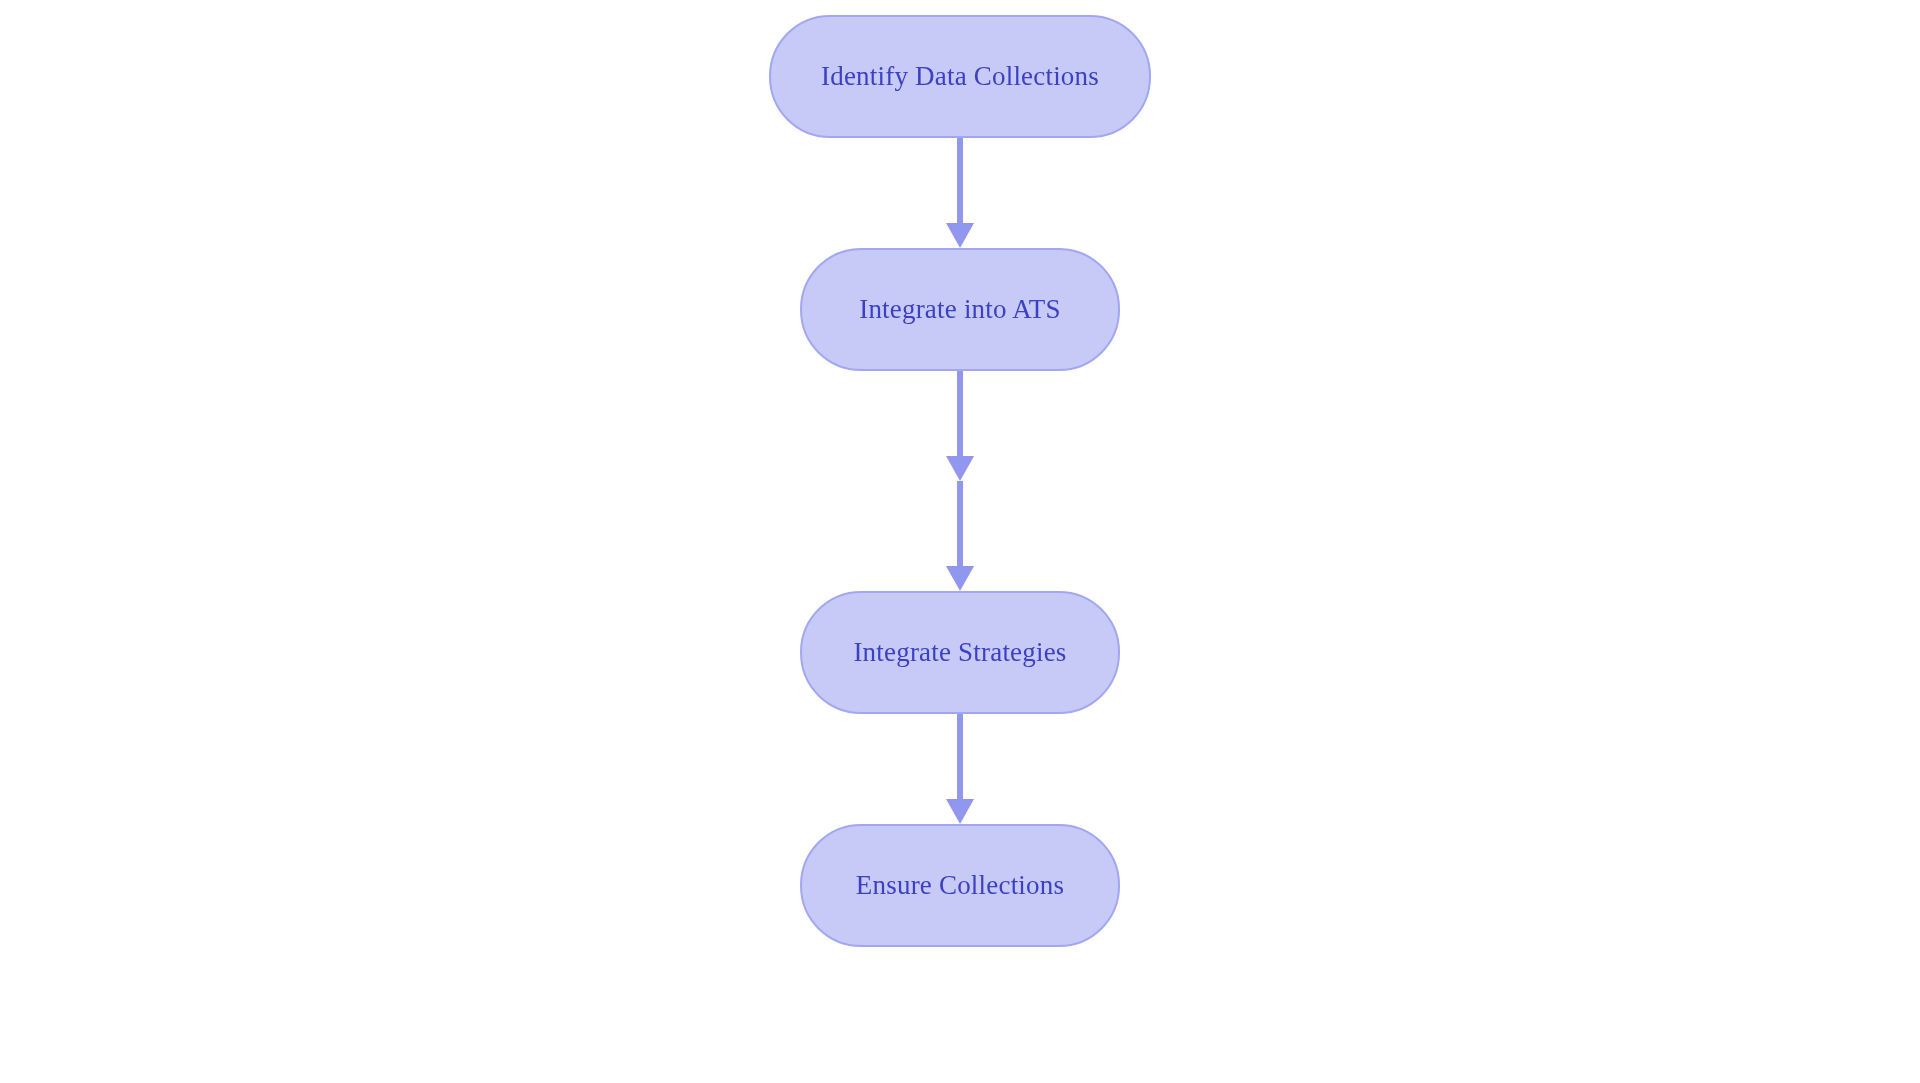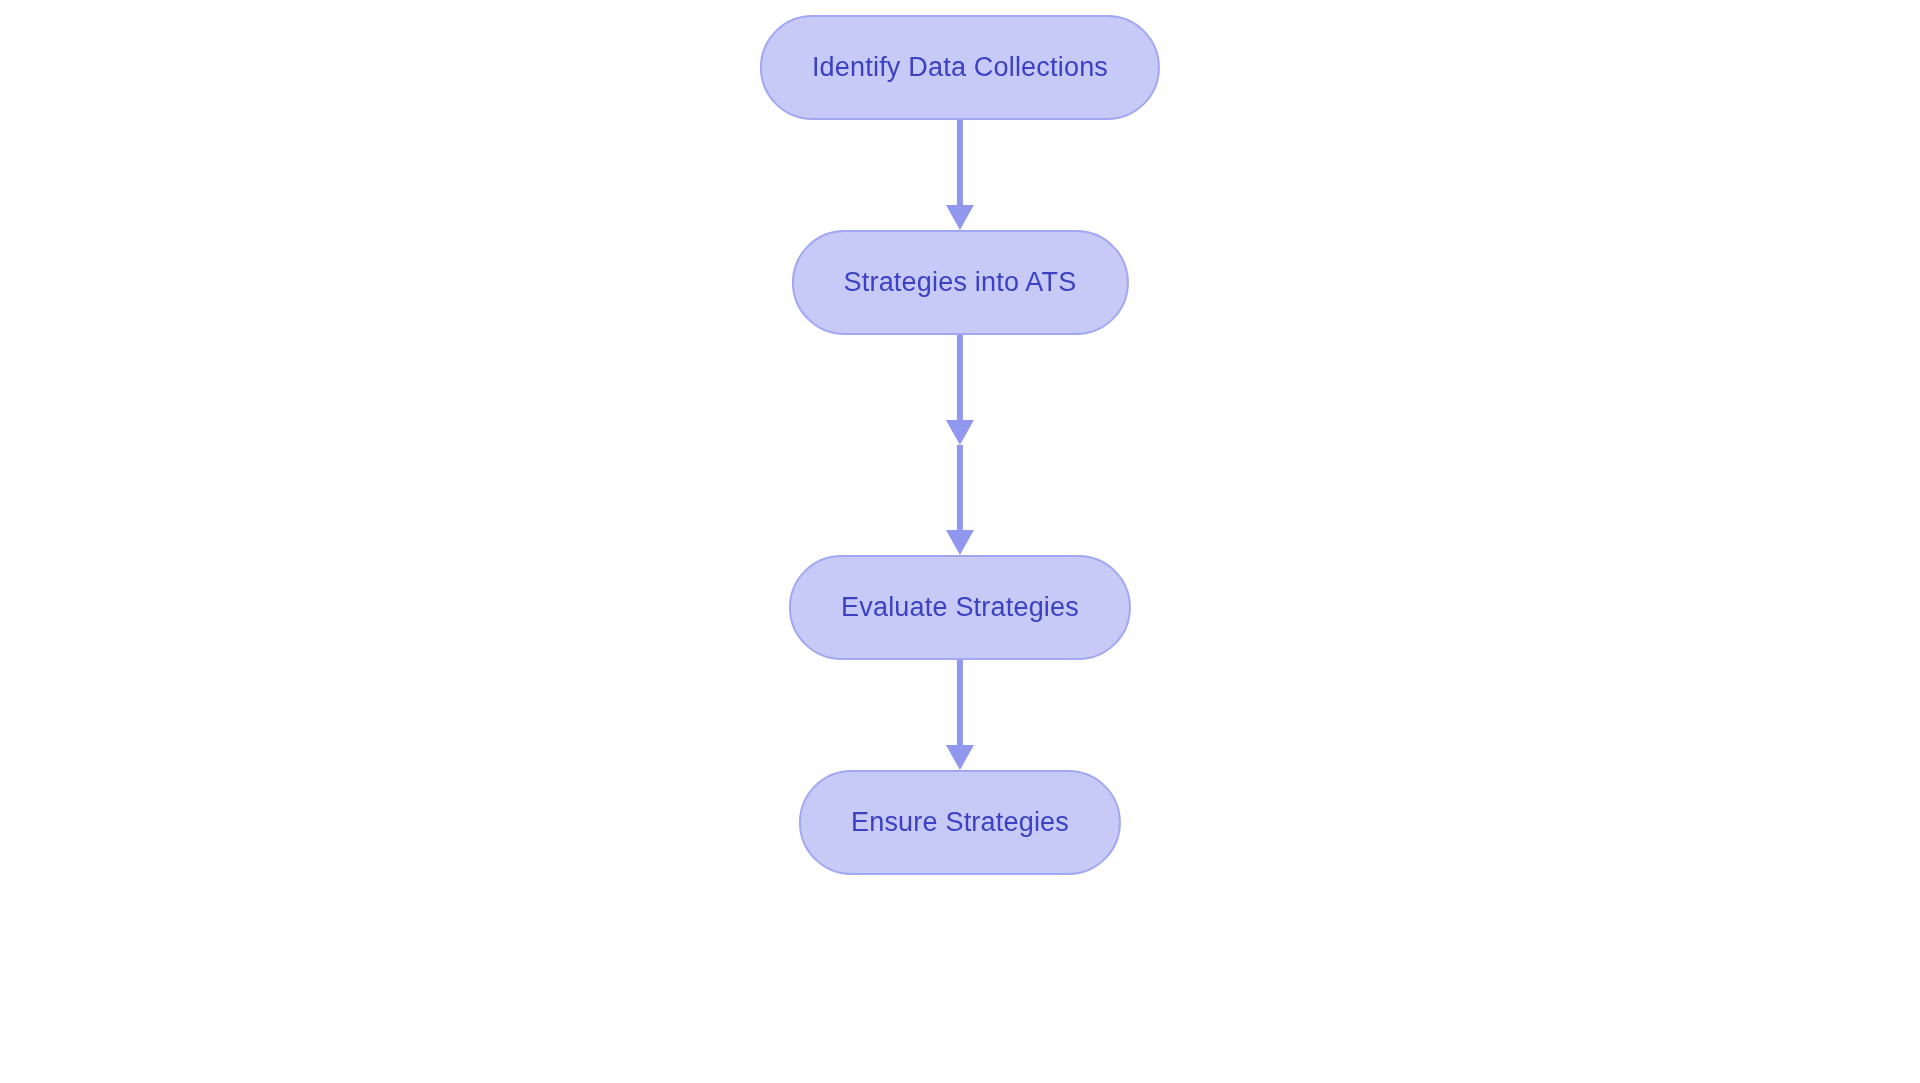--- a/index.html
+++ b/index.html
@@ -22,29 +22,30 @@
   .flow-wrap {
     position: absolute;
     top: 15px;
     left: 50%;
     transform: translateX(-50%);
     display: flex;
     flex-direction: column;
     align-items: center;
   }
   .node {
-    height: 105px;
+    height: 123px;
     padding: 0 50px;
     min-width: 320px;
     background: var(--node-fill);
     border: 2px solid var(--node-border);
     border-radius: 61px;
     display: flex;
     align-items: center;
     justify-content: center;
+    font-family: Liberation Serif, serif;
   }
   .node-label {
     color: var(--node-text);
     font-size: 27px;
     letter-spacing: 0.2px;
     white-space: nowrap;
     text-align: center;
   }
   .connector {
     height: 110px;
@@ -73,40 +74,40 @@
   <div class="node">
     <span class="node-label">Identify Data Collections</span>
   </div>
 
   <div class="connector">
     <div class="line"></div>
     <div class="head"></div>
   </div>
 
   <div class="node">
-    <span class="node-label">Strategies into ATS</span>
+    <span class="node-label">Integrate into ATS</span>
   </div>
 
   <div class="connector">
     <div class="line"></div>
     <div class="head"></div>
   </div>
 
 
   <div class="connector">
     <div class="line"></div>
     <div class="head"></div>
   </div>
 
   <div class="node">
-    <span class="node-label">Evaluate Strategies</span>
+    <span class="node-label">Integrate Strategies</span>
   </div>
 
   <div class="connector">
     <div class="line"></div>
     <div class="head"></div>
   </div>
 
   <div class="node">
-    <span class="node-label">Ensure Strategies</span>
+    <span class="node-label">Ensure Collections</span>
   </div>
 
 </div>
 
 </body></html>

